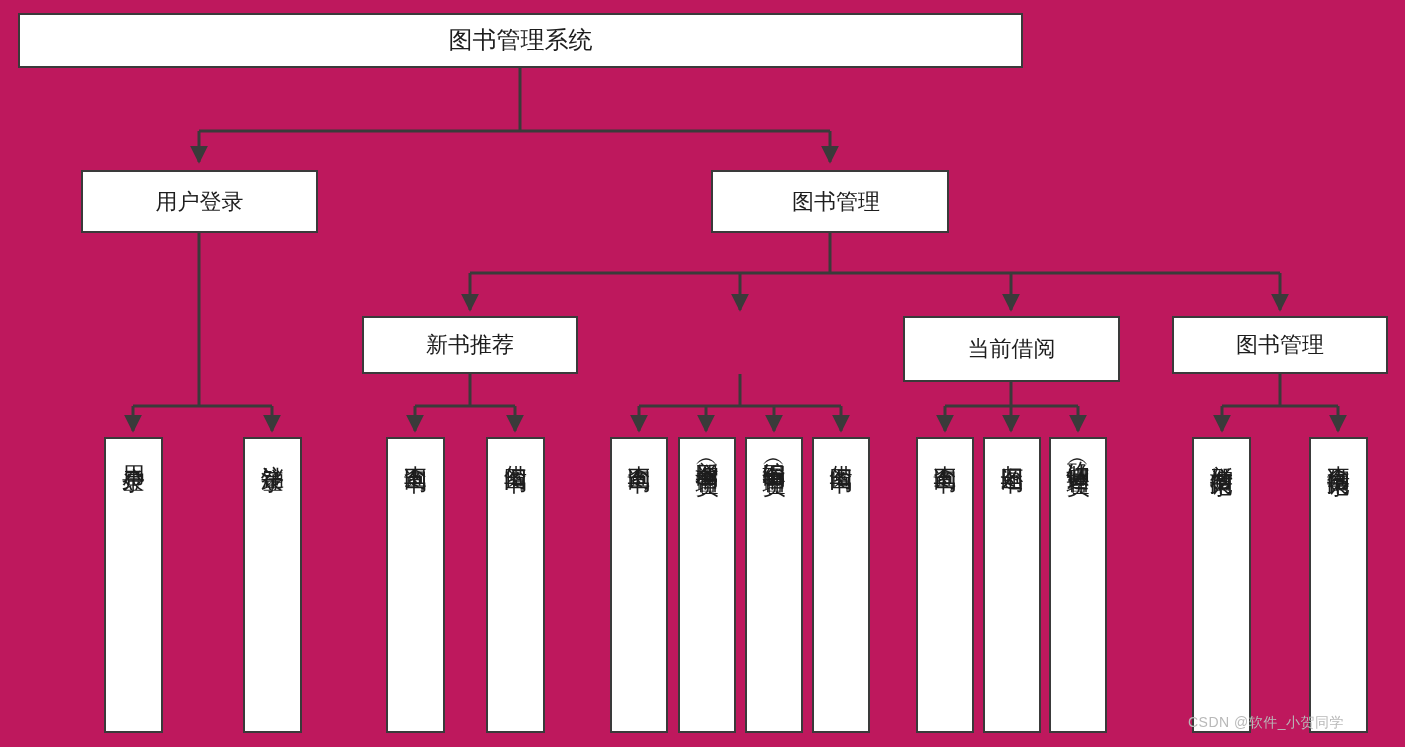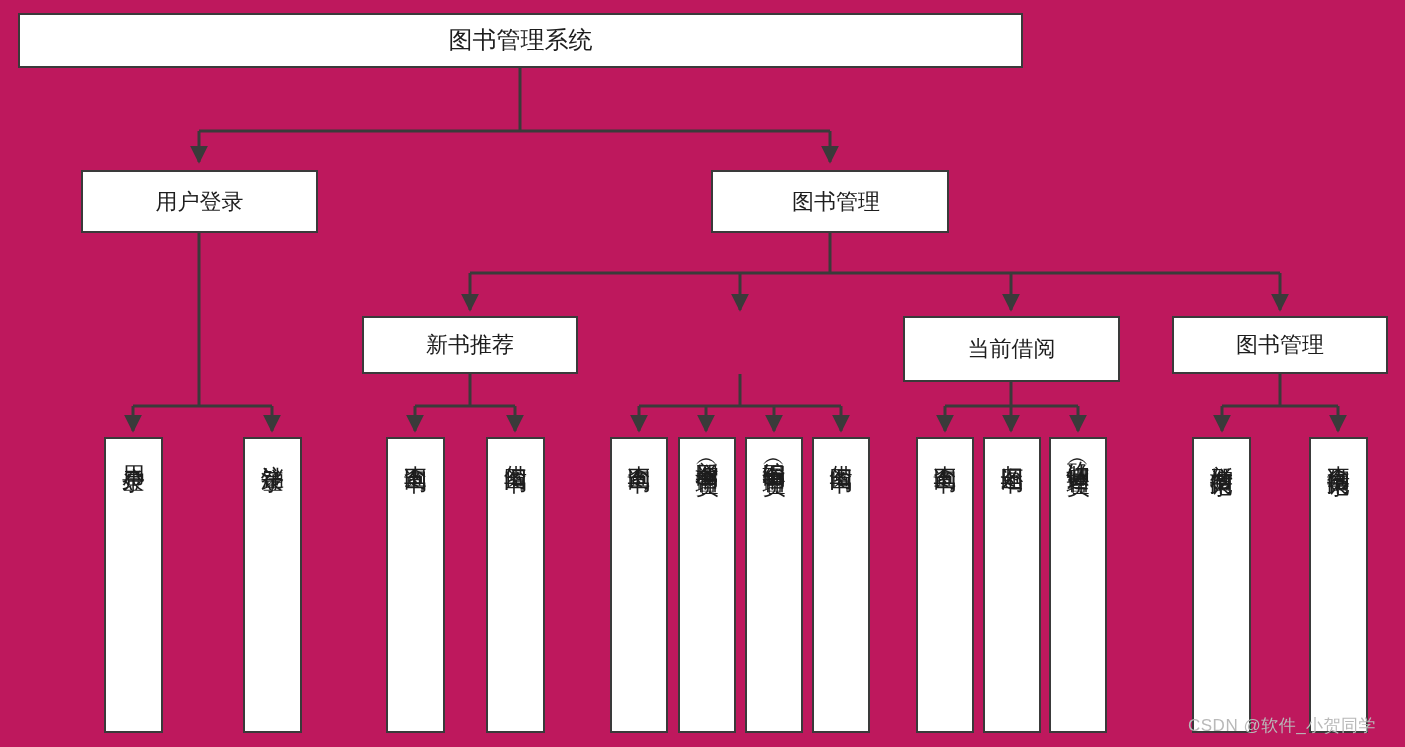--- a/index.html
+++ b/index.html
@@ -64,21 +64,21 @@
     white-space: normal;
   }
   
   .node.leaf.tall-text {
     padding-top: 4px;
   }
   .watermark {
     position: absolute;
     left: 1188px;
     top: 714px;
-    font-size: 17px;
+    font-size: 14px;
     color: #b9b9b9;
     letter-spacing: 0.5px;
     z-index: 3;
     white-space: nowrap;
   }
 </style>
 </head>
 <body>
 
 <div id="canvas">

